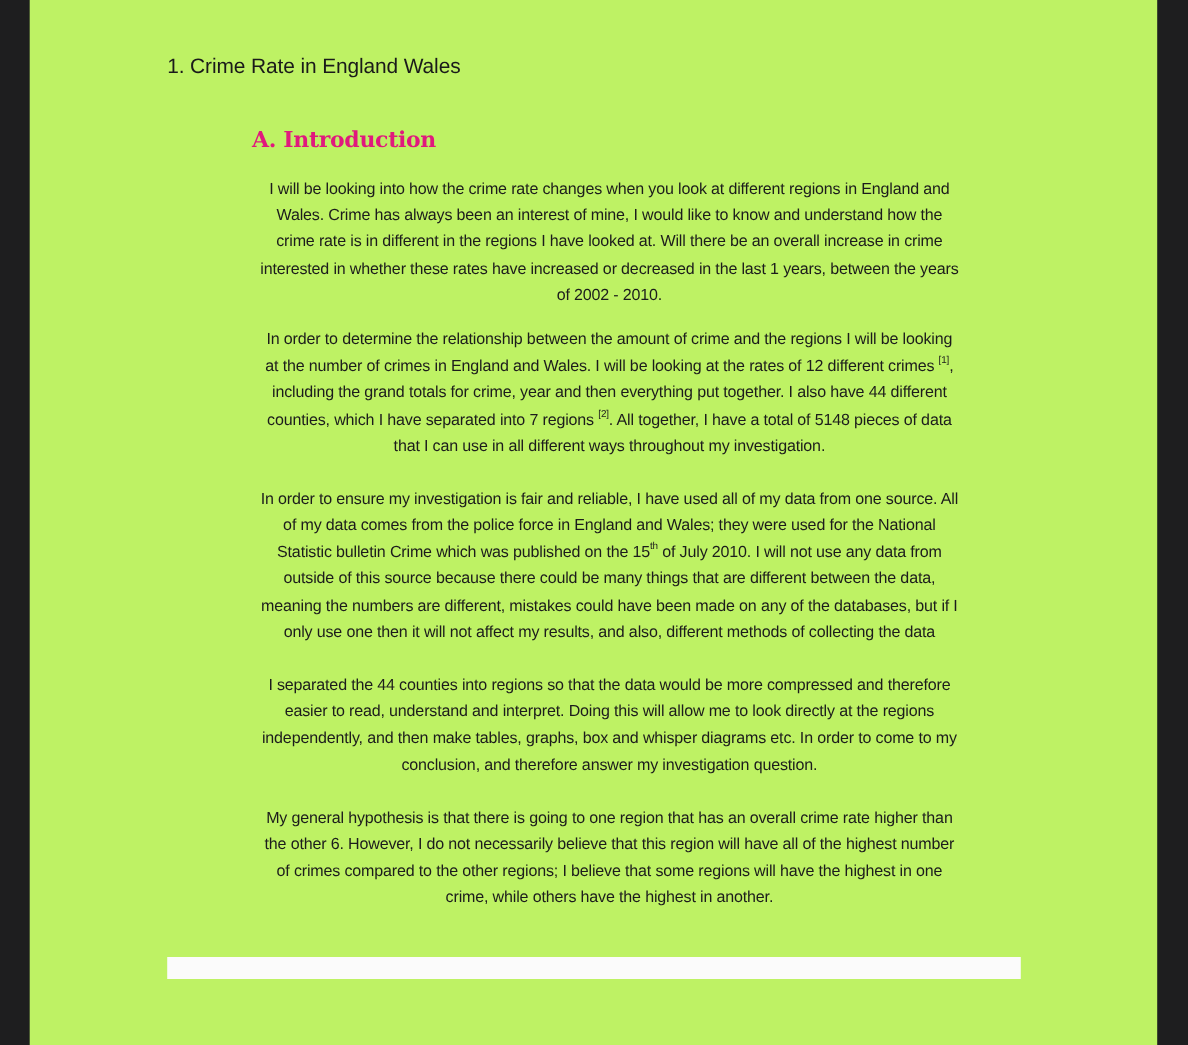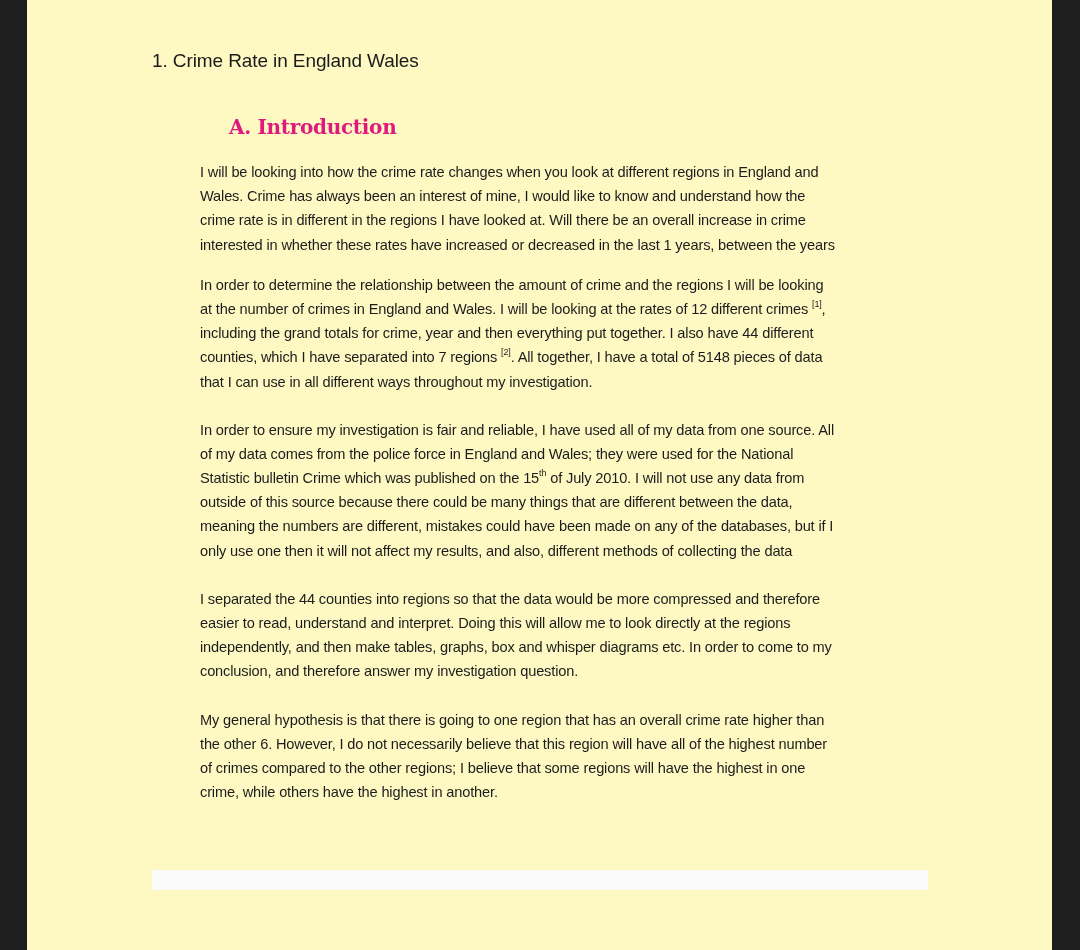--- a/index.html
+++ b/index.html
@@ -15,21 +15,22 @@
       width: 1080px;
       height: 950px;
       background: #1e1e1f;
     }
     .page {
       position: absolute;
       left: 27px;
       top: 0;
       width: 1025px;
       height: 950px;
-      background: #fef9c3;
+      background: #bef264;
+      text-align: center;
     }
     .doc-title {
       position: absolute;
       left: 125px;
       top: 50px;
       font-family: "Liberation Sans", "DejaVu Sans", sans-serif;
       font-size: 19px;
       color: #1a1a1a;
       letter-spacing: -0.1px;
       white-space: nowrap;
@@ -95,20 +96,21 @@
 
     <div class="section-heading">A. Introduction</div>
 
     <div class="body">
 
       <div class="para">
         <span class="line">I will be looking into how the crime rate changes when you look at different regions in England and</span>
         <span class="line">Wales. Crime has always been an interest of mine, I would like to know and understand how the</span>
         <span class="line">crime rate is in different in the regions I have looked at. Will there be an overall increase in crime</span>
         <span class="line">interested in whether these rates have increased or decreased in the last 1 years, between the years</span>
+        <span class="line">of 2002 - 2010.</span>
       </div>
 
       <div class="para">
         <span class="line">In order to determine the relationship between the amount of crime and the regions I will be looking</span>
         <span class="line"><span>at the number of crimes in England and Wales. I will be looking at the rates of 12 different crimes</span> <sup>[1]</sup><span>,</span></span>
         <span class="line">including the grand totals for crime, year and then everything put together. I also have 44 different</span>
         <span class="line"><span>counties, which I have separated into 7 regions</span> <sup>[2]</sup><span>. All together, I have a total of 5148 pieces of data</span></span>
         <span class="line">that I can use in all different ways throughout my investigation.</span>
       </div>
 

